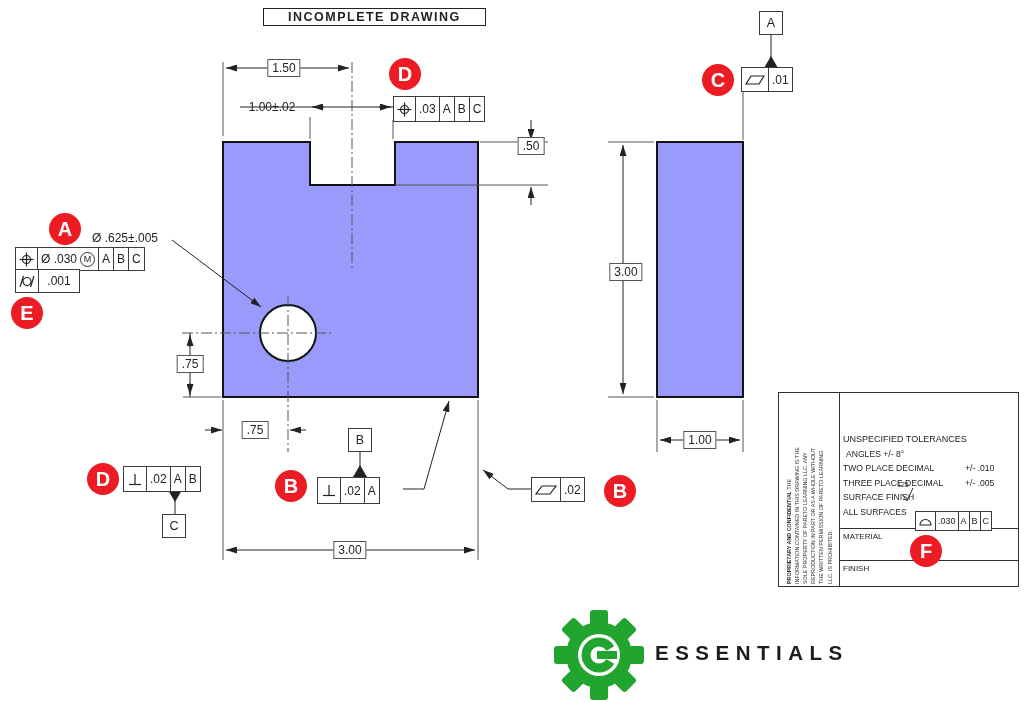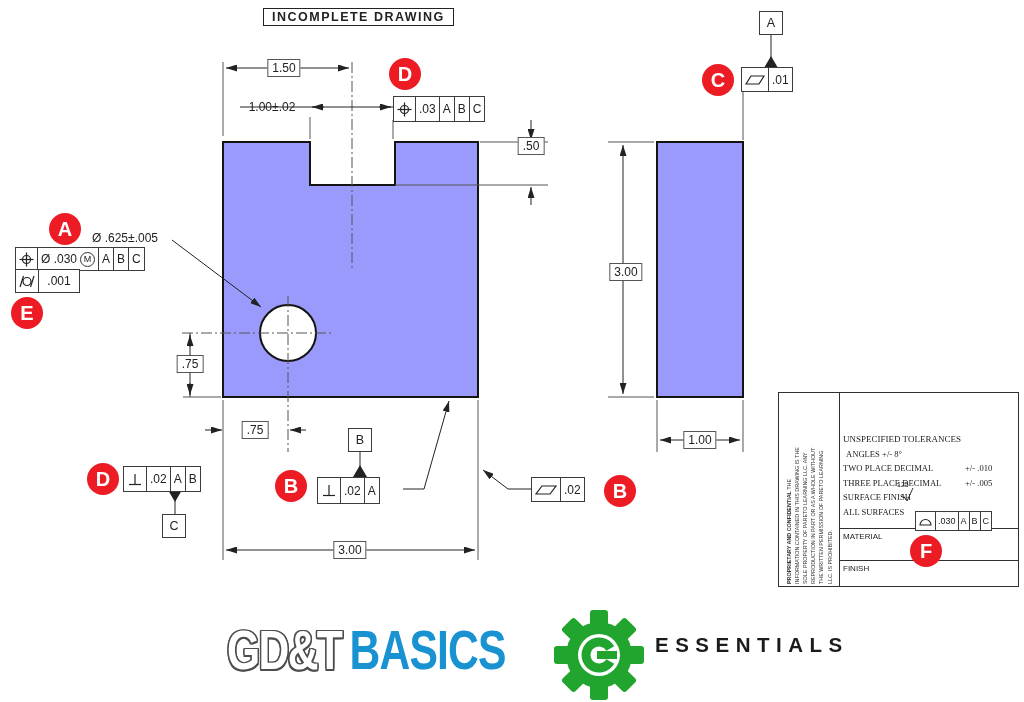--- a/index.html
+++ b/index.html
@@ -1,21 +1,21 @@
 <!DOCTYPE html>
 <html><head>
 <meta charset="utf-8">
 <style>
   html,body{margin:0;padding:0;background:#fff;}
   #stage{position:relative;width:1024px;height:702px;background:#ffffff;overflow:hidden;
          font-family:"Liberation Sans","DejaVu Sans",sans-serif;color:#222;}
   #geo{position:absolute;left:0;top:0;}
   .abs{position:absolute;}
   
-  .banner{border:1.4px solid #222;padding:1px 8px;font-size:12.5px;font-weight:600;
+  .banner{border:1.4px solid #222;padding:1px 24px;font-size:12.5px;font-weight:600;
           letter-spacing:1.5px;color:#222;background:#fff;}
   
   .dimbox{border:1px solid #555;background:#fff;font-size:12px;padding:0 4px;line-height:16px;
           transform:translate(-50%,-50%);white-space:nowrap;}
   .dimtext{font-size:12px;transform:translate(-50%,-50%);white-space:nowrap;}
   
   .fcf{display:flex;background:#fff;border:1.3px solid #3c3c3c;align-items:stretch;}
   .fcf .cell{display:flex;align-items:center;justify-content:center;border-left:1.3px solid #3c3c3c;
              padding:0 3px;font-size:12px;white-space:nowrap;}
   .fcf .cell:first-child{border-left:none;}
@@ -29,30 +29,30 @@
   .badge{width:32px;height:32px;border-radius:50%;display:flex;align-items:center;justify-content:center;
          color:#fff;font-size:20px;font-weight:bold;transform:translate(-50%,-50%);}
   
   .tblock{border:1.6px solid #2f2f2f;background:#fff;}
   .tb-left{position:absolute;left:0;top:0;width:60px;height:100%;border-right:1.2px solid #2f2f2f;}
   .prop-rot{position:absolute;left:50%;top:50%;width:188px;transform:translate(-50%,-50%) rotate(-90deg);
             font-size:5.4px;line-height:1.5;color:#333;white-space:nowrap;}
   .tb-right{position:absolute;left:60px;top:0;right:0;height:100%;}
   .tb-row{position:absolute;left:0;right:0;box-sizing:border-box;border-bottom:1.2px solid #2f2f2f;padding:2px 4px;}
   .tb-line{font-size:8.6px;line-height:12px;color:#222;white-space:nowrap;}
-  .tol-line{position:relative;font-size:8.6px;line-height:14.5px;color:#222;white-space:nowrap;font-family:Liberation Serif, serif;}
+  .tol-line{position:relative;font-size:8.6px;line-height:14.5px;color:#222;white-space:nowrap;}
   .tol-val{position:absolute;left:122px;top:0;}
   
   .gdt-outline{font-size:52px;font-weight:800;letter-spacing:-2px;color:#fff;
     text-shadow:-1.6px -1.6px 0 #4d4d4d,1.6px -1.6px 0 #4d4d4d,-1.6px 1.6px 0 #4d4d4d,1.6px 1.6px 0 #4d4d4d,
                  0 -1.8px 0 #4d4d4d,0 1.8px 0 #4d4d4d,-1.8px 0 0 #4d4d4d,1.8px 0 0 #4d4d4d;}
   .gdt-solid{font-size:52px;font-weight:800;letter-spacing:-1px;}
   .logo-row{display:flex;align-items:baseline;gap:10px;transform:scale(.82,1.05);transform-origin:left bottom;}
   .ee-name{font-size:33px;font-weight:800;letter-spacing:2.5px;color:#1b1b1b;line-height:1;}
-  .ee-sub{font-size:20.5px;font-weight:700;letter-spacing:6.5px;color:#1b1b1b;line-height:1;margin-top:3px;}
+  .ee-sub{font-size:20.5px;font-weight:700;letter-spacing:6.5px;color:#1b1b1b;line-height:1;margin-top:11px;}
 </style>
 </head>
 <body>
 
 <div id="stage">
 
   <svg id="geo" width="1024" height="702" viewBox="0 0 1024 702">
     <defs>
       <marker id="arr" markerUnits="userSpaceOnUse" markerWidth="12" markerHeight="7" refX="11" refY="3.5" orient="auto">
         <path d="M0,0 L11,3.5 L0,7 z" fill="#222"></path>
@@ -278,26 +278,20 @@
         </svg>
     </div>
     <div class="cell">.030</div>
     <div class="cell">A</div>
     <div class="cell">B</div>
     <div class="cell">C</div>
   </div>
 
   <div class="abs badge" style="left:926px;top:551px;background:#ed1c24;">F</div>
 
-  <div class="abs" style="left:227px;top:622px;width:330px;height:72px;">
-    <div class="logo-row">
-      <span class="gdt-outline">GD&amp;T</span>
-      <span class="gdt-solid" style="color:#1992d2;">BASICS</span>
-    </div>
-  </div>
 
   <div class="abs" style="left:552px;top:608px;width:310px;height:95px;">
     <svg class="abs" style="left:0;top:0;" width="95" height="95">
       <g transform="translate(47,47)">
         <g fill="#22a52f">
           <g transform="rotate(0)">
               <rect x="-9" y="-45" width="18" height="16" rx="3"></rect>
             </g>
           <g transform="rotate(45)">
               <rect x="-9" y="-45" width="18" height="16" rx="3"></rect>

